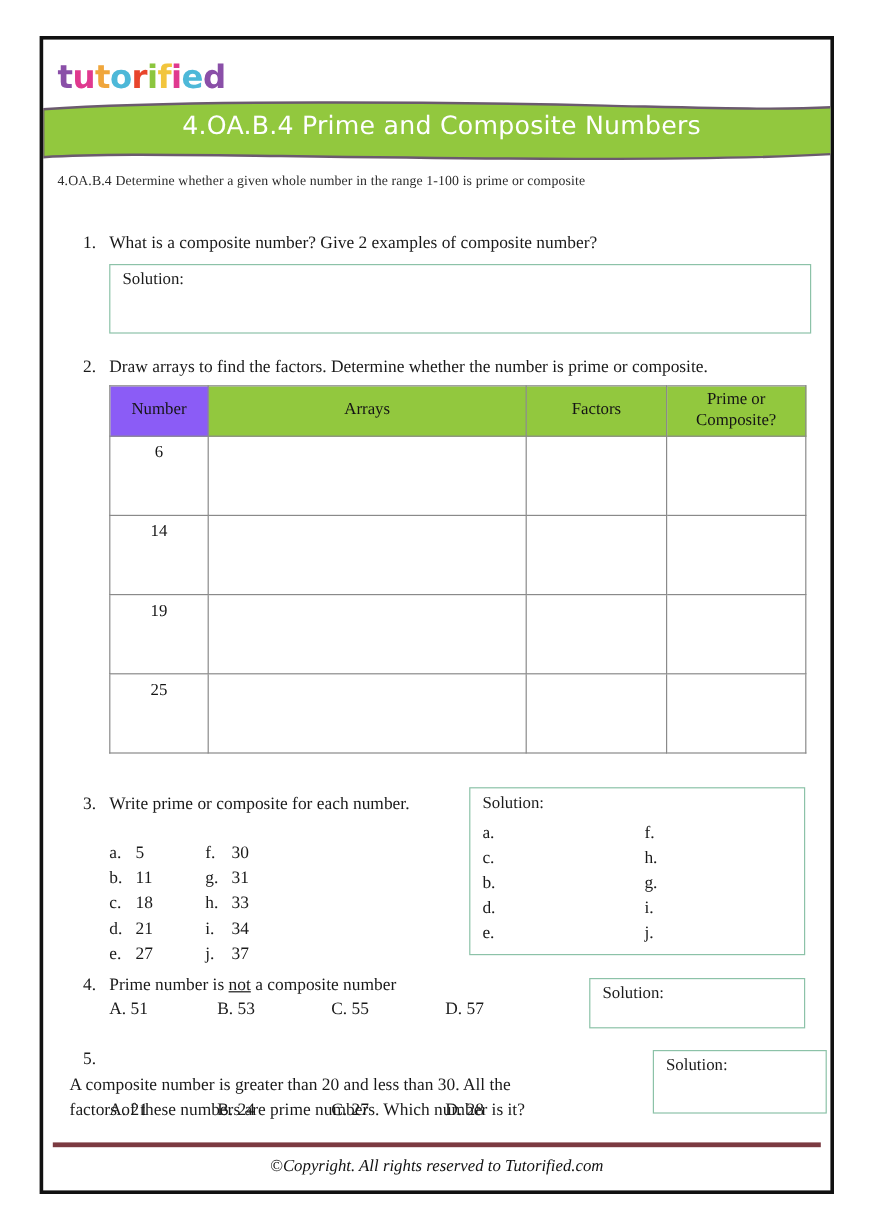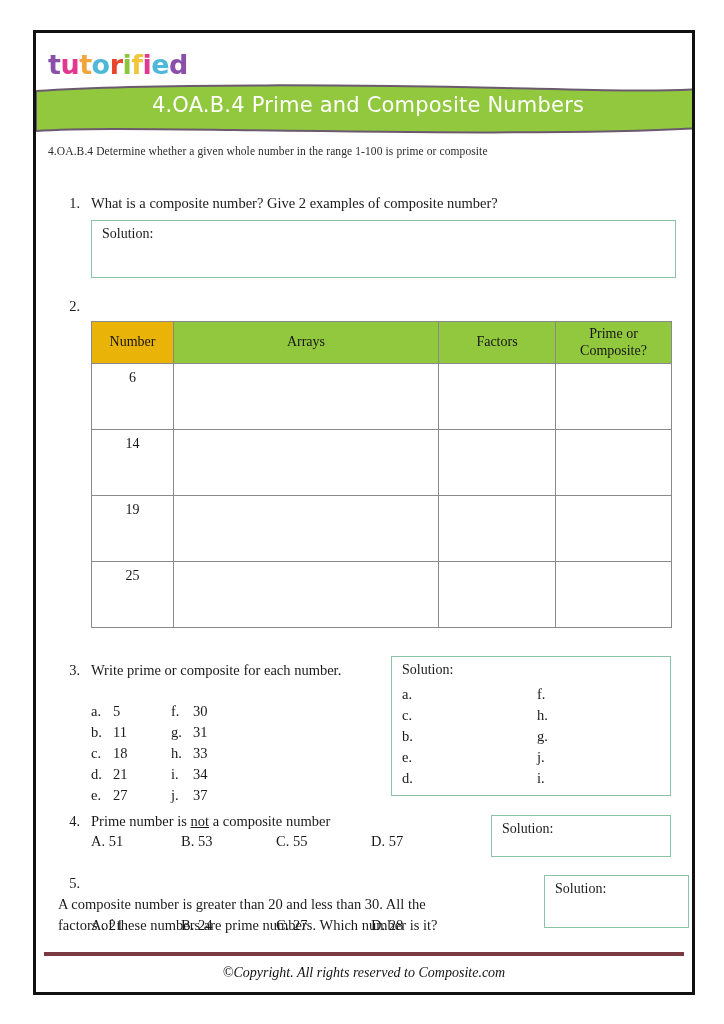--- a/index.html
+++ b/index.html
@@ -212,32 +212,33 @@
     <div class="q" style="left:22px; top:160px; width:600px;">
       <span class="q-num">1.</span>
       <span class="q-body">What is a composite number? Give 2 examples of composite number?</span>
     </div>
     <div class="solbox" style="left:55px; top:187px; width:585px; height:58px;">
       <span class="sol-label">Solution:</span>
     </div>
 
     <div class="q" style="left:22px; top:263px; width:620px;">
       <span class="q-num">2.</span>
+      <span class="q-body">Draw arrays to find the factors. Determine whether the number is prime or composite.</span>
     </div>
 
     <table class="tbl" style="left:55px; top:288px; width:580px;">
       <colgroup>
         <col style="width:82px">
         <col style="width:265px">
         <col style="width:117px">
         <col style="width:116px">
       </colgroup>
       <thead>
         <tr>
-          <th style="background: #eab308;">Number</th>
+          <th style="background: #8b5cf6;">Number</th>
           <th style="background: rgb(146, 200, 62);">Arrays</th>
           <th style="background: rgb(146, 200, 62);">Factors</th>
           <th style="background: rgb(146, 200, 62);">Prime or Composite?</th>
         </tr>
       </thead>
       <tbody>
         <tr>
           <td>6</td>
           <td></td>
           <td></td>
@@ -284,22 +285,22 @@
       <span class="row"><span class="lbl">i.</span><span>34</span></span>
       <span class="row"><span class="lbl">j.</span><span>37</span></span>
     </div>
 
     <div class="solbox" style="left:355px; top:623px; width:280px; height:140px;">
       <span class="sol-label">Solution:</span>
       <div class="sol3-cols">
         <span class="row"><span class="c1">a.</span><span class="c2">f.</span></span>
         <span class="row"><span class="c1">c.</span><span class="c2">h.</span></span>
         <span class="row"><span class="c1">b.</span><span class="c2">g.</span></span>
+        <span class="row"><span class="c1">d.</span><span class="c2">i.</span></span>
         <span class="row"><span class="c1">e.</span><span class="c2">j.</span></span>
-        <span class="row"><span class="c1">d.</span><span class="c2">i.</span></span>
       </div>
     </div>
 
     <div class="q" style="left:22px; top:778px; width:430px;">
       <span class="q-num">4.</span>
       <span class="q-body"><span>Prime number is </span><u>not</u><span> a composite number</span></span>
     </div>
     <div class="choices" style="left:55px; top:800px;">
       <span class="ch" style="width:90px">A.  51</span><span class="ch" style="width:95px">B. 53</span><span class="ch" style="width:95px">C. 55</span><span class="ch">D. 57</span>
     </div>
@@ -315,16 +316,16 @@
       </span>
     </div>
     <div class="choices" style="left:55px; top:884px;">
       <span class="ch" style="width:90px">A.  21</span><span class="ch" style="width:95px">B. 24</span><span class="ch" style="width:95px">C. 27</span><span class="ch">D. 28</span>
     </div>
     <div class="solbox" style="left:508px; top:842px; width:145px; height:53px;">
       <span class="sol-label">Solution:</span>
     </div>
 
     <div class="footer-rule" style="background: rgb(123, 58, 65);"></div>
-    <div class="footer-text">©Copyright. All rights reserved to Composite.com</div>
+    <div class="footer-text">©Copyright. All rights reserved to Tutorified.com</div>
 
   </div>
 </div>
 
 </body></html>

